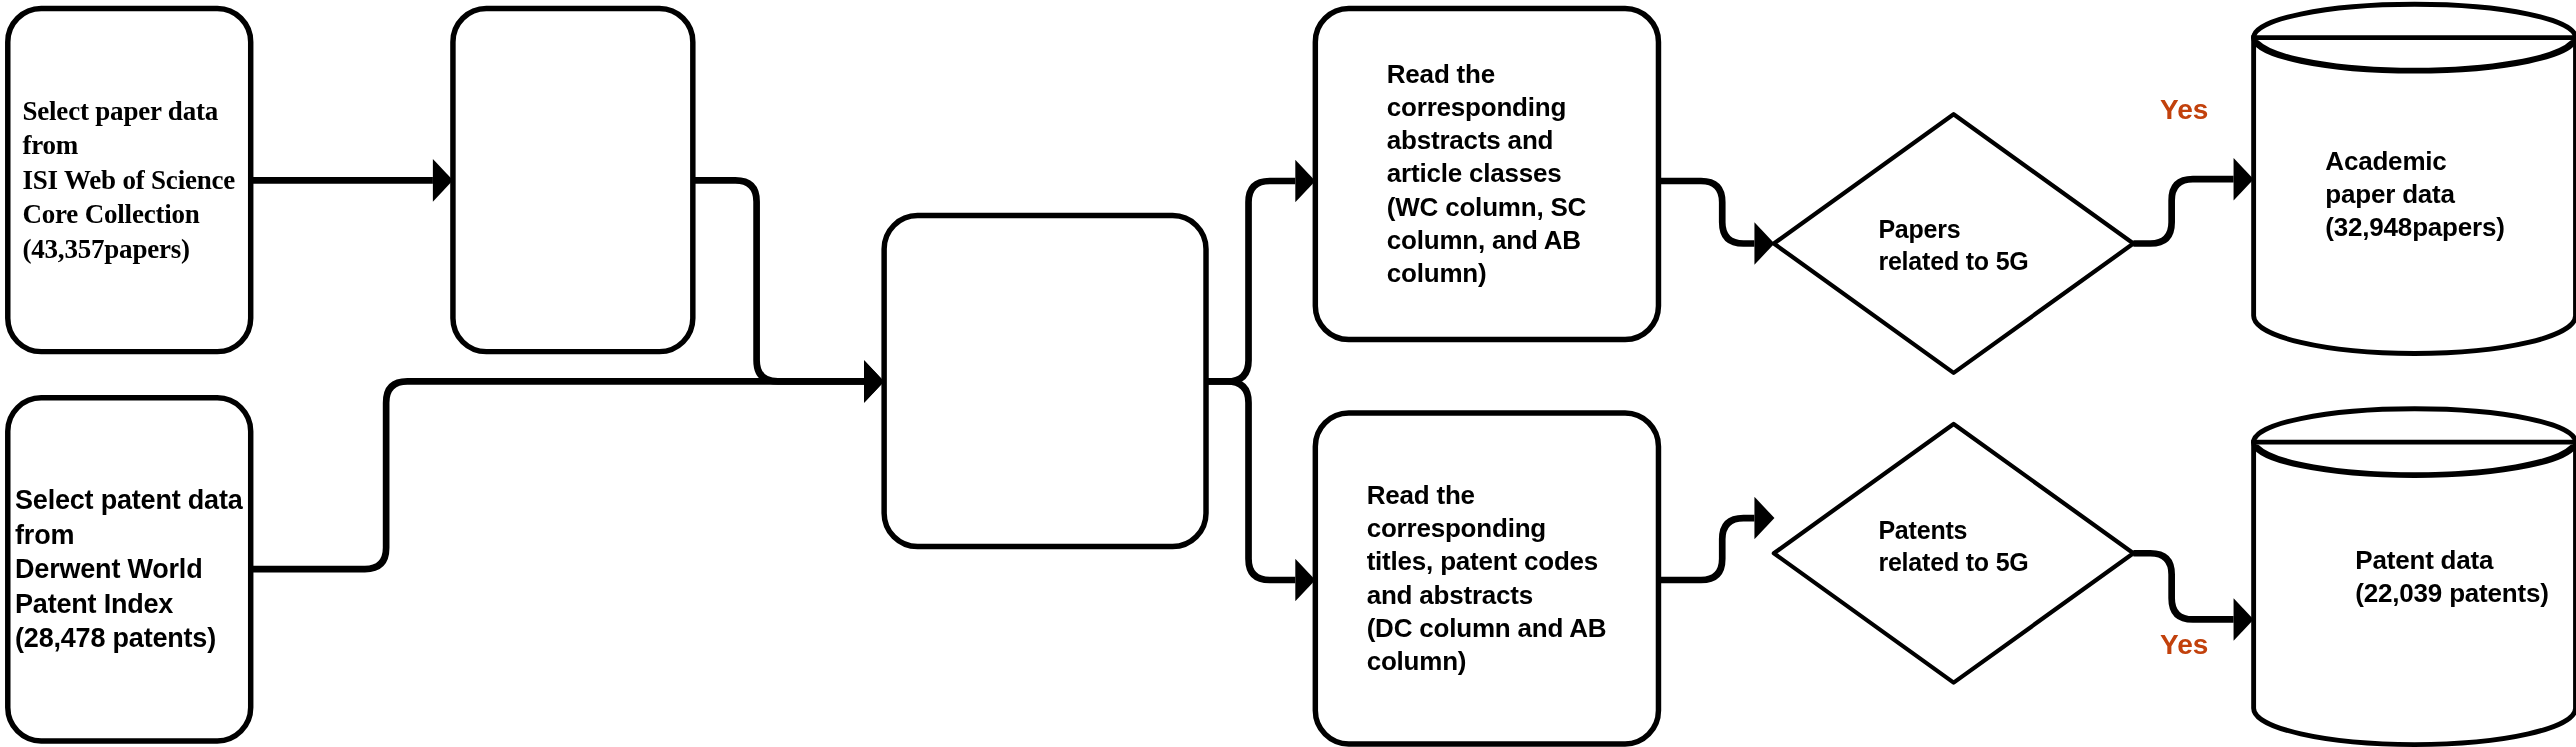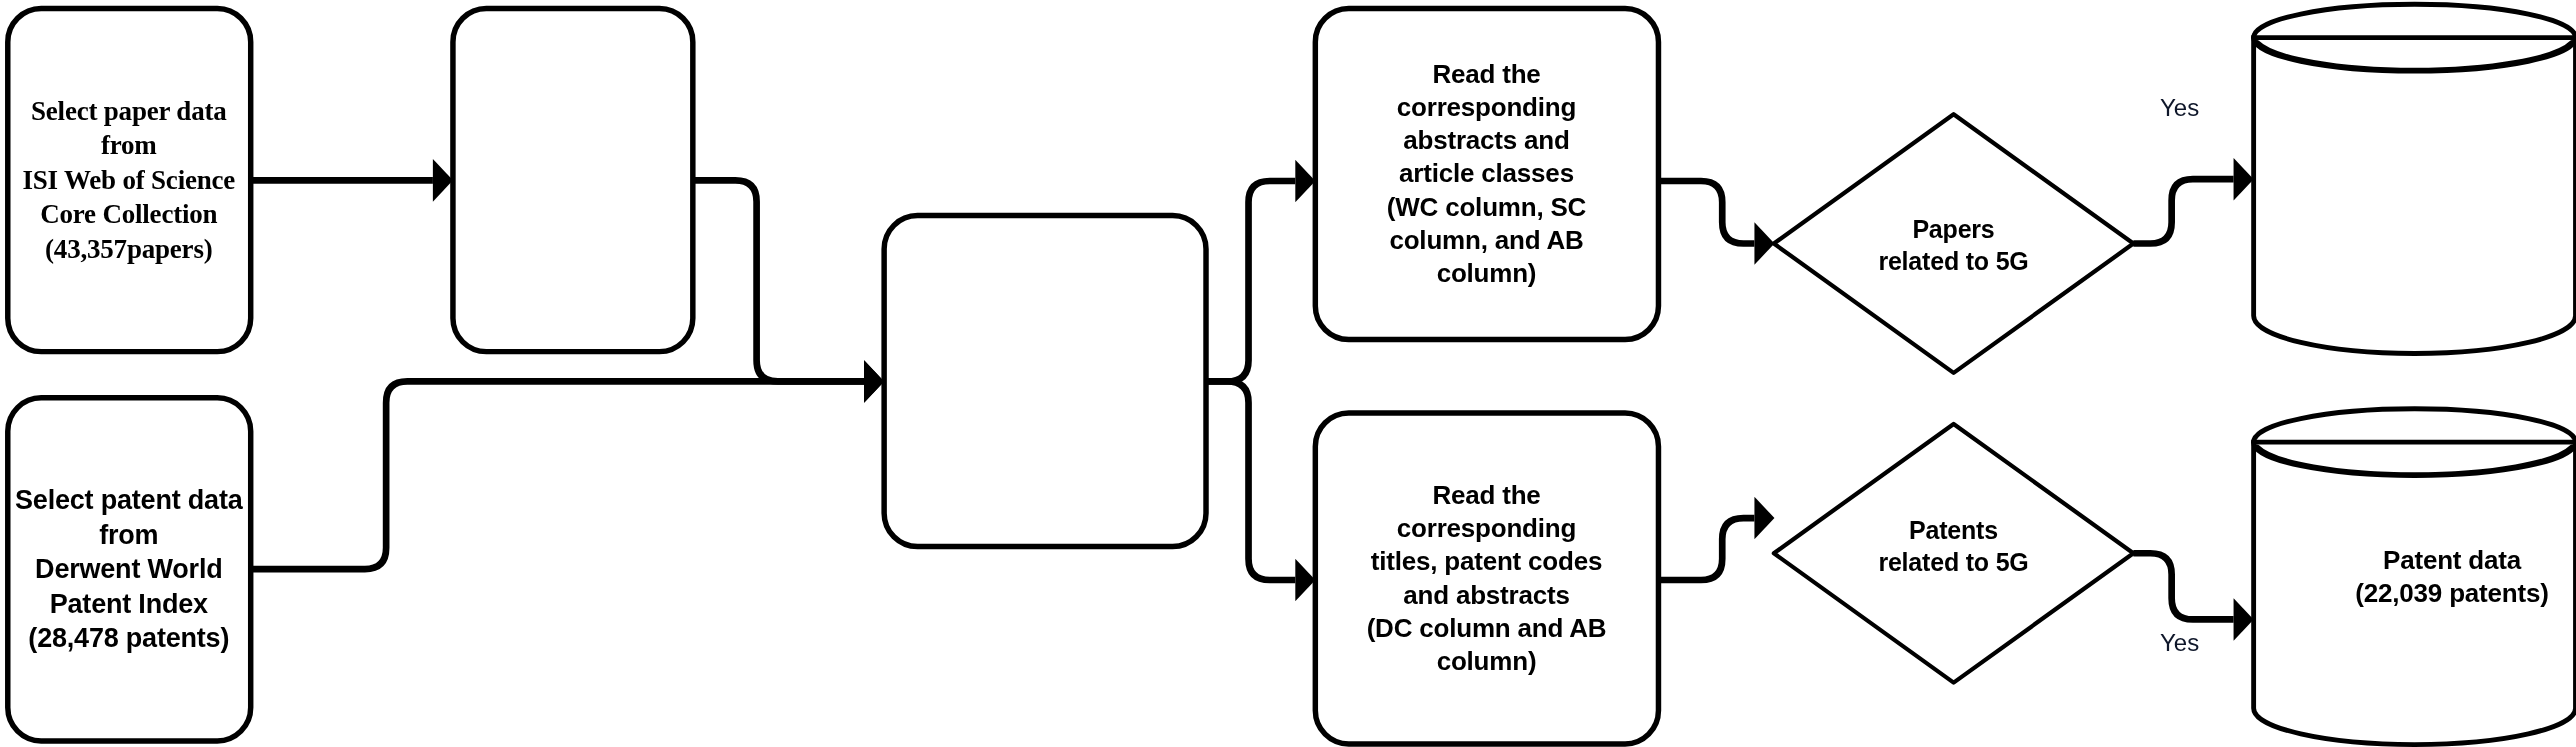--- a/index.html
+++ b/index.html
@@ -53,36 +53,35 @@
     fill: #000000;
     stroke: none;
   }
 
   
   .label {
     position: absolute;
     display: flex;
     align-items: center;
     justify-content: center;
-    text-align: center;
     color: #000000;
     font-weight: bold;
     line-height: 1.28;
     white-space: pre-line;
     pointer-events: none;
     letter-spacing: -0.2px;
   }
   .label.t-big   { font-size: 27px; }
   .label.t-med   { font-size: 26px; }
   .label.t-small { font-size: 25px; }
   .edge-label {
     position: absolute;
-    color: #0f172a;
-    font-weight: normal;
-    font-size: 24px;
+    color: #c2410c;
+    font-weight: bold;
+    font-size: 28px;
     white-space: nowrap;
   }
 </style>
 </head>
 <body>
 
 <div id="canvas">
 
   <svg class="flow" viewBox="0 0 4240 1230" xmlns="http://www.w3.org/2000/svg">
 
@@ -191,20 +190,23 @@
 and abstracts
 (DC column and AB
 column)</div>
 
   <div class="label t-small" style="left:1798px; top:182px; width:311px; height:125px;">Papers
 related to 5G</div>
 
   <div class="label t-small" style="left:1798px; top:483px; width:311px; height:125px;">Patents
 related to 5G</div>
 
+  <div class="label t-med" style="left:2257px; top:73px; width:316px; height:243px;">Academic
+paper data
+(32,948papers)</div>
 
   <div class="label t-med" style="left:2257px; top:486px; width:316px; height:182px;padding-left:37px;">Patent data
 (22,039 patents)</div>
 
   <div class="edge-label" style="left:2160px; top:94px;">Yes</div>
 
   <div class="edge-label" style="left:2160px; top:629px;">Yes</div>
 
 </div>
 

